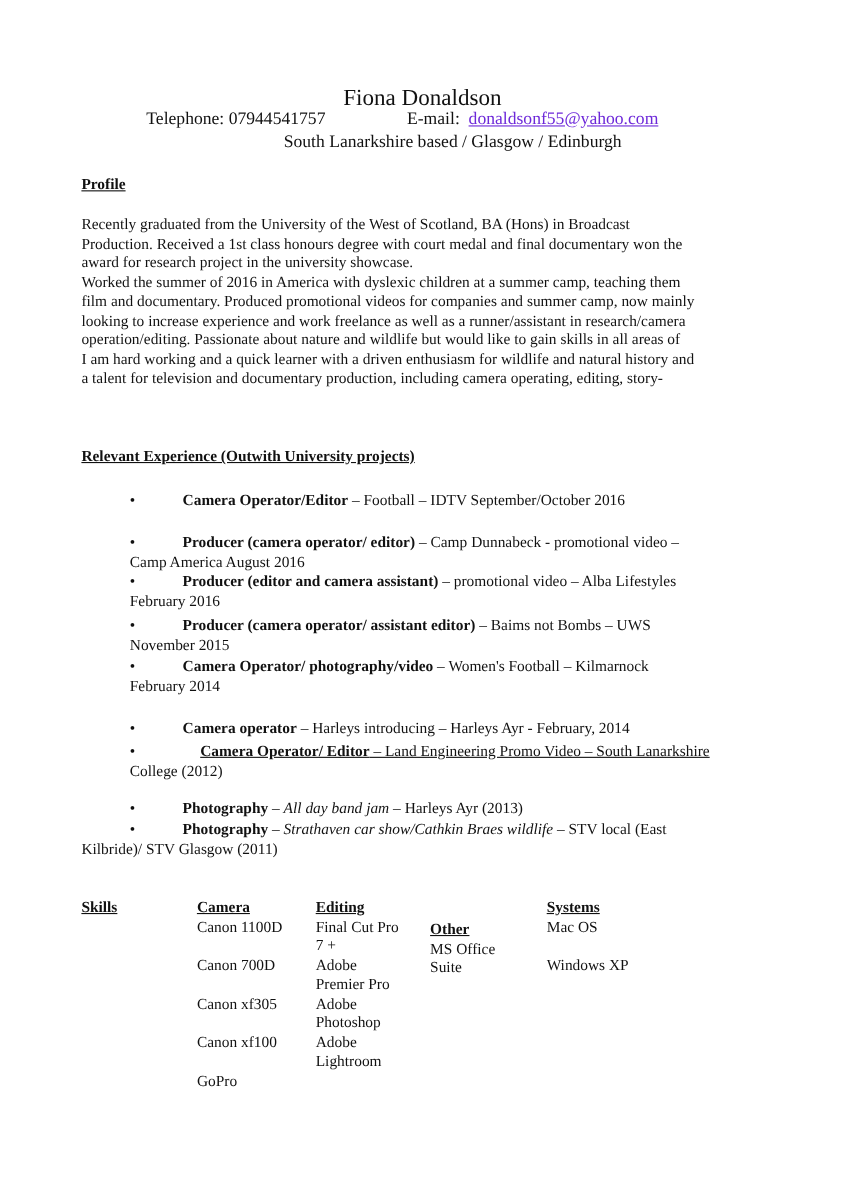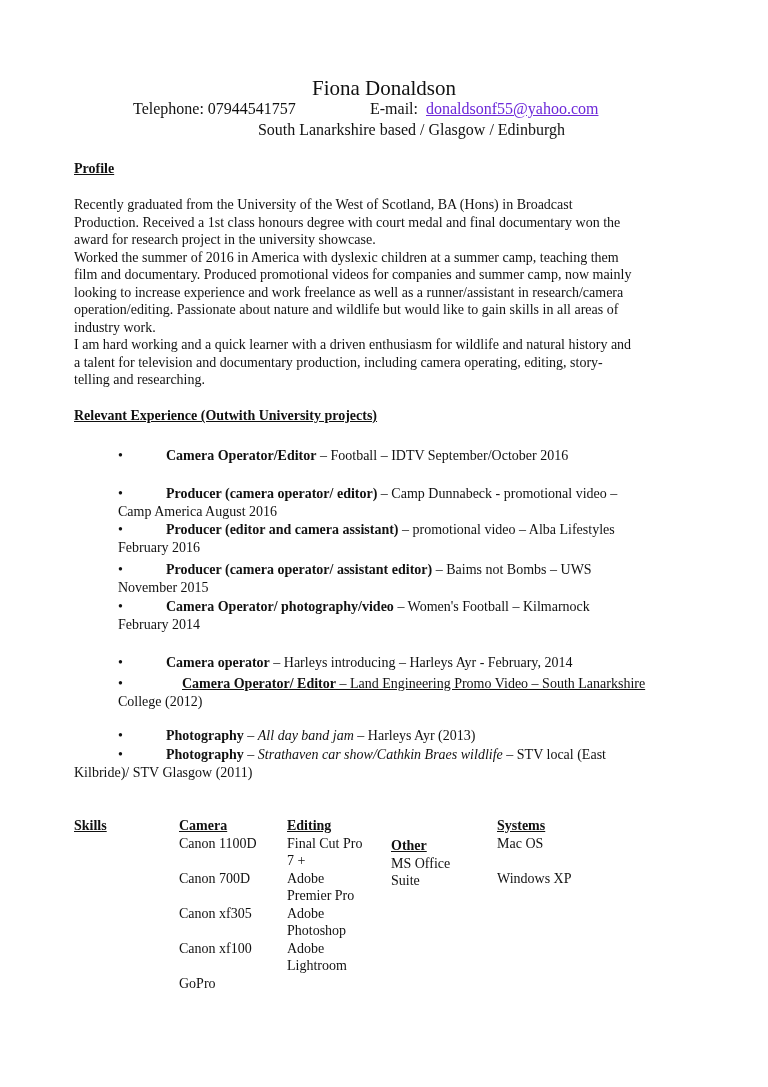--- a/index.html
+++ b/index.html
@@ -38,24 +38,22 @@
 
   <div class="abs h" style="left:74px; top:161px;">Profile</div>
   <div class="abs p" style="top:196px;">
     <span> Recently graduated from the University of the West of Scotland, BA (Hons) in Broadcast</span>
     <span>Production. Received a 1st class honours degree with court medal and final documentary won the</span>
     <span>award for research project in the university showcase.</span>
     <span> Worked the summer of 2016 in America with dyslexic children at a summer camp, teaching them</span>
     <span>film and documentary. Produced promotional videos for companies and summer camp, now mainly</span>
     <span>looking to increase experience and work freelance as well as a runner/assistant in research/camera</span>
     <span>operation/editing. Passionate about nature and wildlife but would like to gain skills in all areas of</span>
-    <span>industry work.</span>
     <span> I am hard working and a quick learner with a driven enthusiasm for wildlife and natural history and</span>
     <span>a talent for television and documentary production, including camera operating, editing, story-</span>
-    <span>telling and researching.</span>
   </div>
 
   <div class="abs h" style="left:74px; top:408px;">Relevant Experience (Outwith University projects)</div>
 
   <div class="abs exp" style="left:118px; top:447px;">
     <span>•</span>
     <span style="position:absolute; left:48px; white-space:nowrap;"><span class="b">Camera Operator/Editor</span><span> –  Football  –  IDTV September/October 2016</span></span>
   </div>
 
   <div class="abs exp" style="left:118px; top:485px;">

